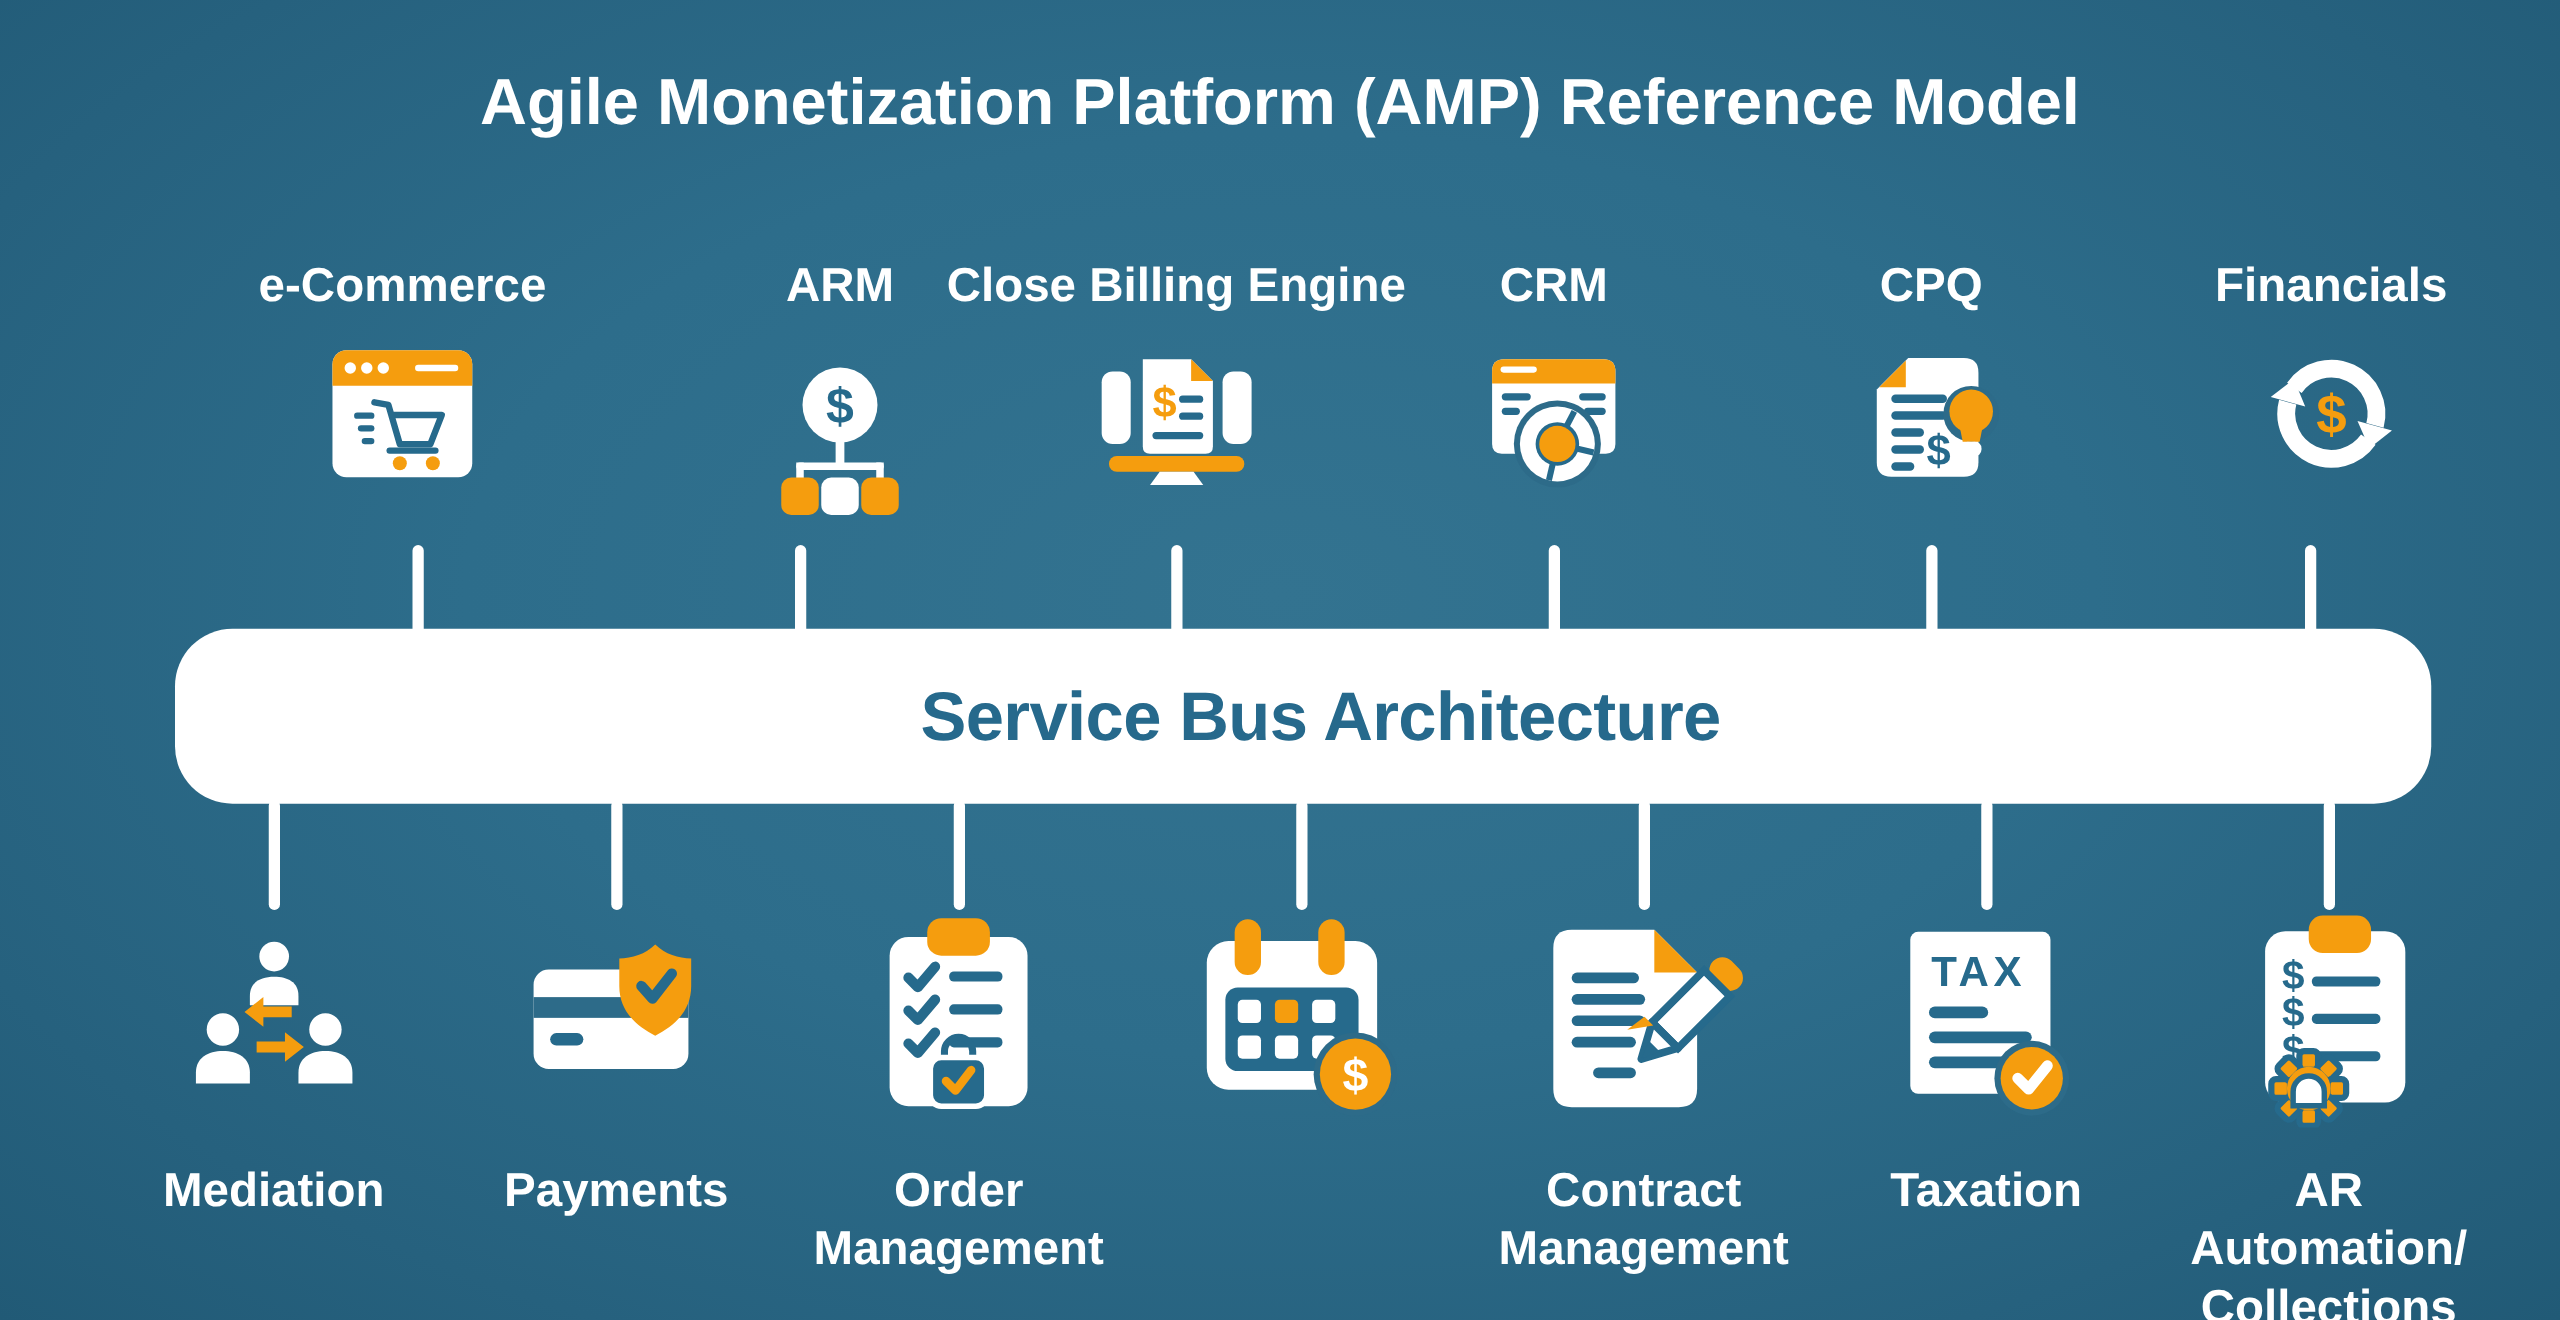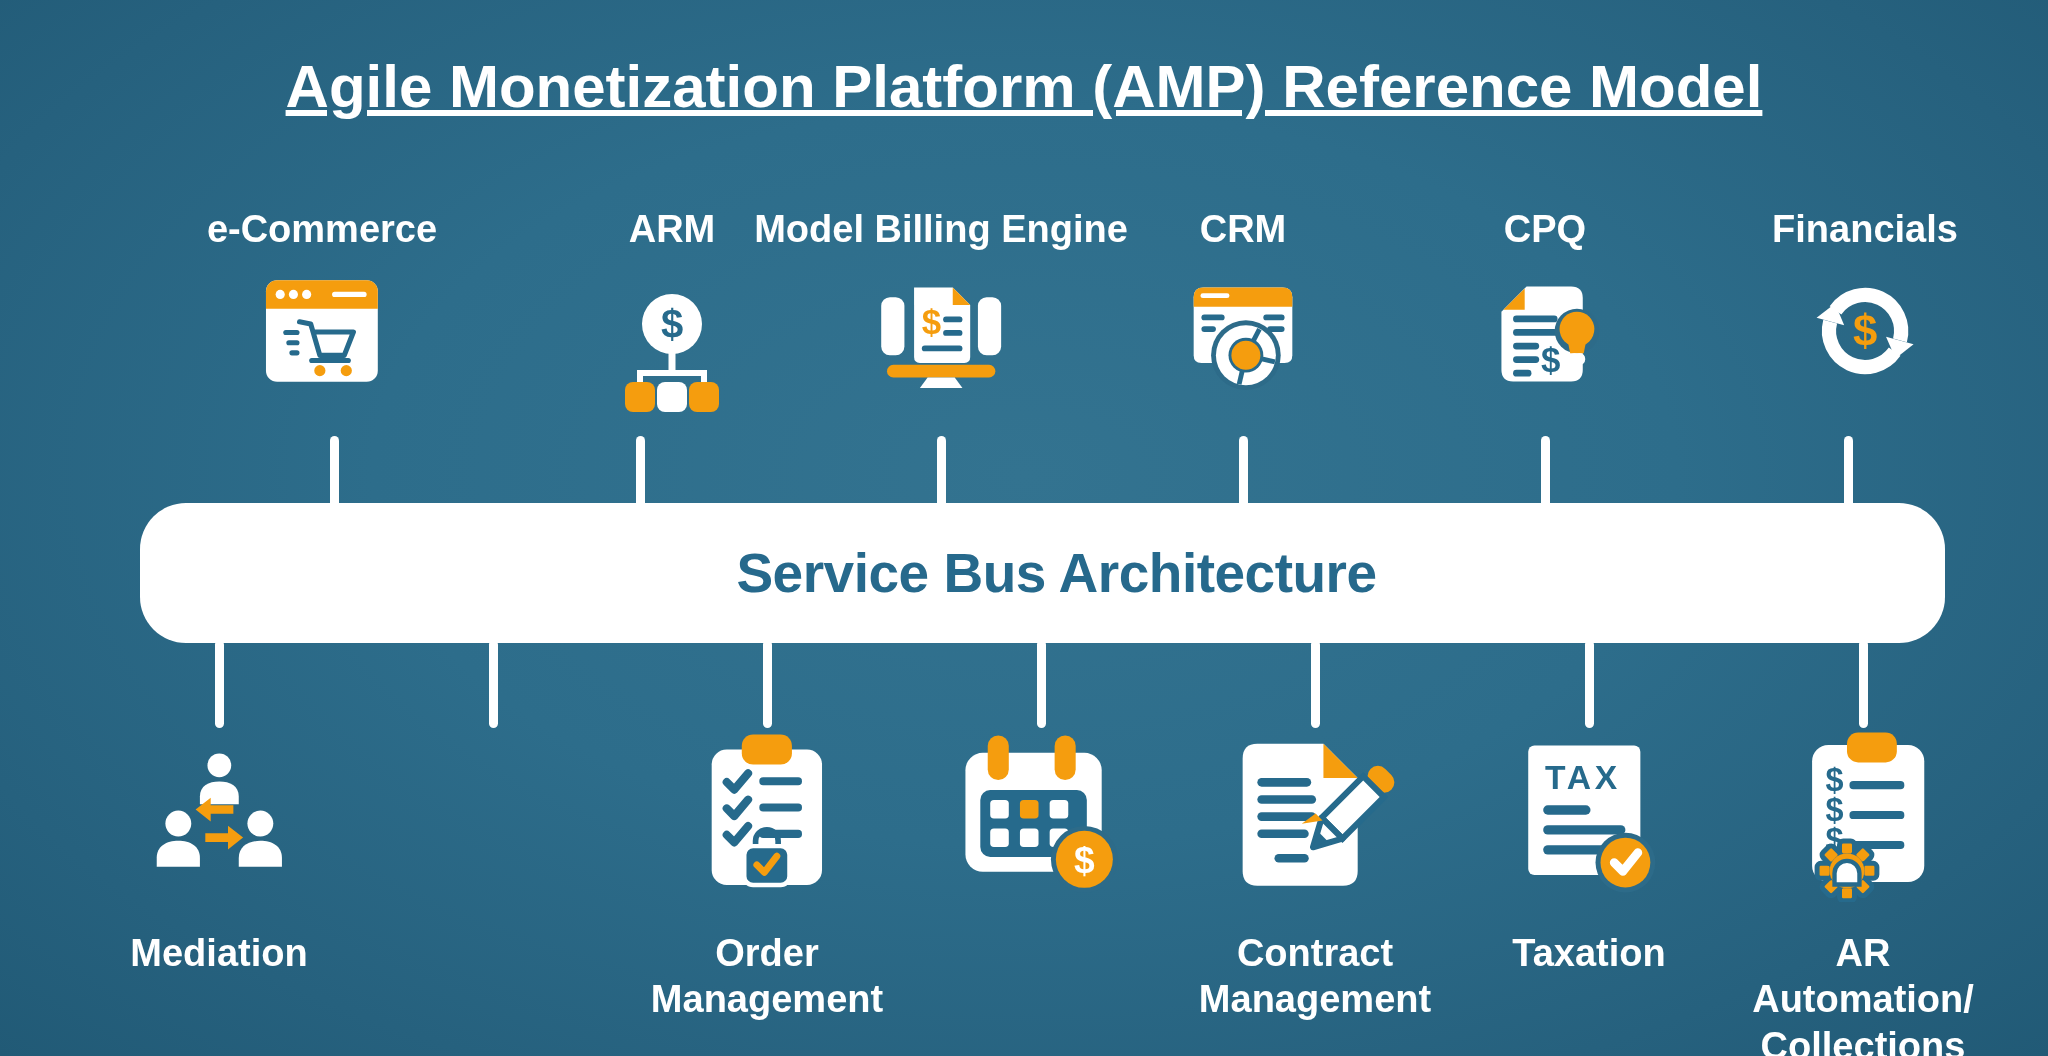--- a/index.html
+++ b/index.html
@@ -4,21 +4,21 @@
 <title>AMP Reference Model</title>
 <style>
   html,body{margin:0;padding:0;background:#17465e;}
   .stage{
     position:relative;width:2048px;height:1056px;overflow:hidden;
     font-family:"Liberation Sans","DejaVu Sans",sans-serif;
     background:radial-gradient(ellipse at 50% 45%, #337390 0%, #2d6d8b 45%, #26617e 80%, #215a76 100%);
   }
   .title{
     position:absolute;top:52px;left:0;right:0;text-align:center;
-    font-size:60px;font-weight:bold;color:#ffffff;letter-spacing:0px;text-decoration:underline;
+    font-size:52px;font-weight:bold;color:#ffffff;letter-spacing:0px;
   }
   .col{position:absolute;display:flex;flex-direction:column;align-items:center;transform:translateX(-50%);}
   .top-col{top:206px;gap:18px;}
   .bot-col{top:726px;gap:24px;}
   .lbl{
     color:#ffffff;font-weight:bold;font-size:38px;line-height:1.22;
     text-align:center;white-space:pre-line;
   }
   .top-lbl{white-space:nowrap;}
   .icon-box{display:flex;align-items:center;justify-content:center;}
@@ -78,21 +78,21 @@
         <rect x="25" y="78" width="6" height="13" fill="#fff"></rect>
         <rect x="89" y="78" width="6" height="13" fill="#fff"></rect>
         <rect x="13" y="90" width="30" height="30" rx="8" fill="#F59D0E"></rect>
         <rect x="45" y="90" width="30" height="30" rx="8" fill="#fff"></rect>
         <rect x="77" y="90" width="30" height="30" rx="8" fill="#F59D0E"></rect>
       </svg>
     </div>
   </div>
 
   <div class="col top-col" style="left:941px;">
-    <div class="lbl top-lbl">Model Billing Engine</div>
+    <div class="lbl top-lbl">Close Billing Engine</div>
     <div class="icon-box top-ibox">
       <svg width="130" height="118" viewBox="0 0 132 122">
         <rect x="4" y="26" width="24" height="60" rx="9" fill="#fff"></rect>
         <rect x="104" y="26" width="24" height="60" rx="9" fill="#fff"></rect>
         <path d="M38 16 H78 L96 34 V88 q0 6 -6 6 H44 q-6 0 -6 -6 z" fill="#fff"></path>
         <path d="M78 16 L96 34 H78 z" fill="#F59D0E"></path>
         <text x="56" y="64" text-anchor="middle" font-size="36" font-weight="bold" fill="#F59D0E">$</text>
         <rect x="68" y="46" width="20" height="6" rx="3" fill="#266A8C"></rect>
         <rect x="68" y="60" width="20" height="6" rx="3" fill="#266A8C"></rect>
         <rect x="46" y="76" width="42" height="6" rx="3" fill="#266A8C"></rect>
@@ -193,20 +193,32 @@
         </g>
         <g fill="#F59D0E">
           <path d="M38 57 l14 -11 v7 h21 v8 h-21 v7 z"></path>
           <path d="M82 83 l-14 -11 v7 h-21 v8 h21 v7 z"></path>
         </g>
       </svg>
     </div>
     <div class="lbl">Mediation</div>
   </div>
 
+  <div class="col bot-col" style="left:493px;">
+    <div class="icon-box bot-ibox">
+      <svg width="146" height="135" viewBox="0 0 132 122">
+        <rect x="6" y="24" width="112" height="72" rx="11" fill="#fff"></rect>
+        <rect x="6" y="44" width="112" height="15" fill="#2D6B89"></rect>
+        <rect x="18" y="70" width="24" height="9" rx="4.5" fill="#266A8C"></rect>
+        <path d="M94 6 c7 7 17 10 26 10 v20 c0 19 -13 29 -26 36 c-13 -7 -26 -17 -26 -36 V16 c9 0 19 -3 26 -10 z" fill="#F59D0E"></path>
+        <polyline points="84,36 92,45 106,27" stroke="#266A8C" stroke-width="7.5" fill="none" stroke-linecap="round" stroke-linejoin="round"></polyline>
+      </svg>
+    </div>
+    <div class="lbl">Payments</div>
+  </div>
 
   <div class="col bot-col" style="left:767px;">
     <div class="icon-box bot-ibox">
       <svg width="156" height="168" viewBox="0 0 124 134">
         <rect x="18" y="14" width="88" height="108" rx="12" fill="#fff"></rect>
         <rect x="42" y="2" width="40" height="24" rx="9" fill="#F59D0E"></rect>
         <g stroke="#266A8C" stroke-width="6.5" fill="none" stroke-linecap="round" stroke-linejoin="round">
           <polyline points="30,40 36,46 47,33"></polyline>
           <polyline points="30,61 36,67 47,54"></polyline>
           <polyline points="30,82 36,88 47,75"></polyline>

